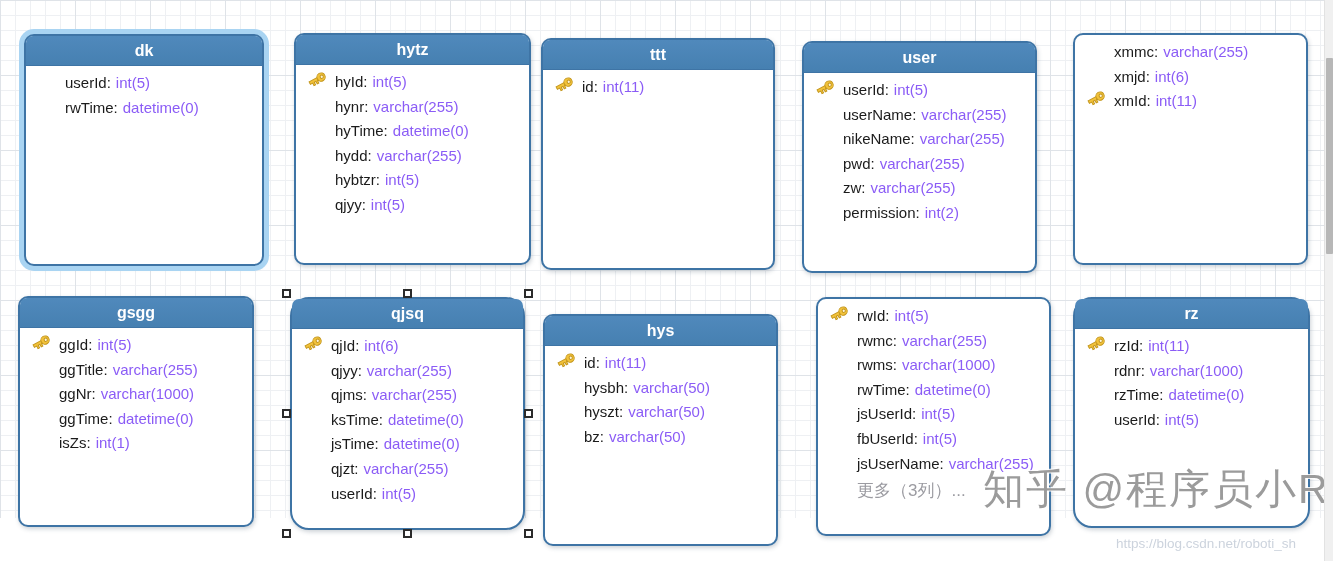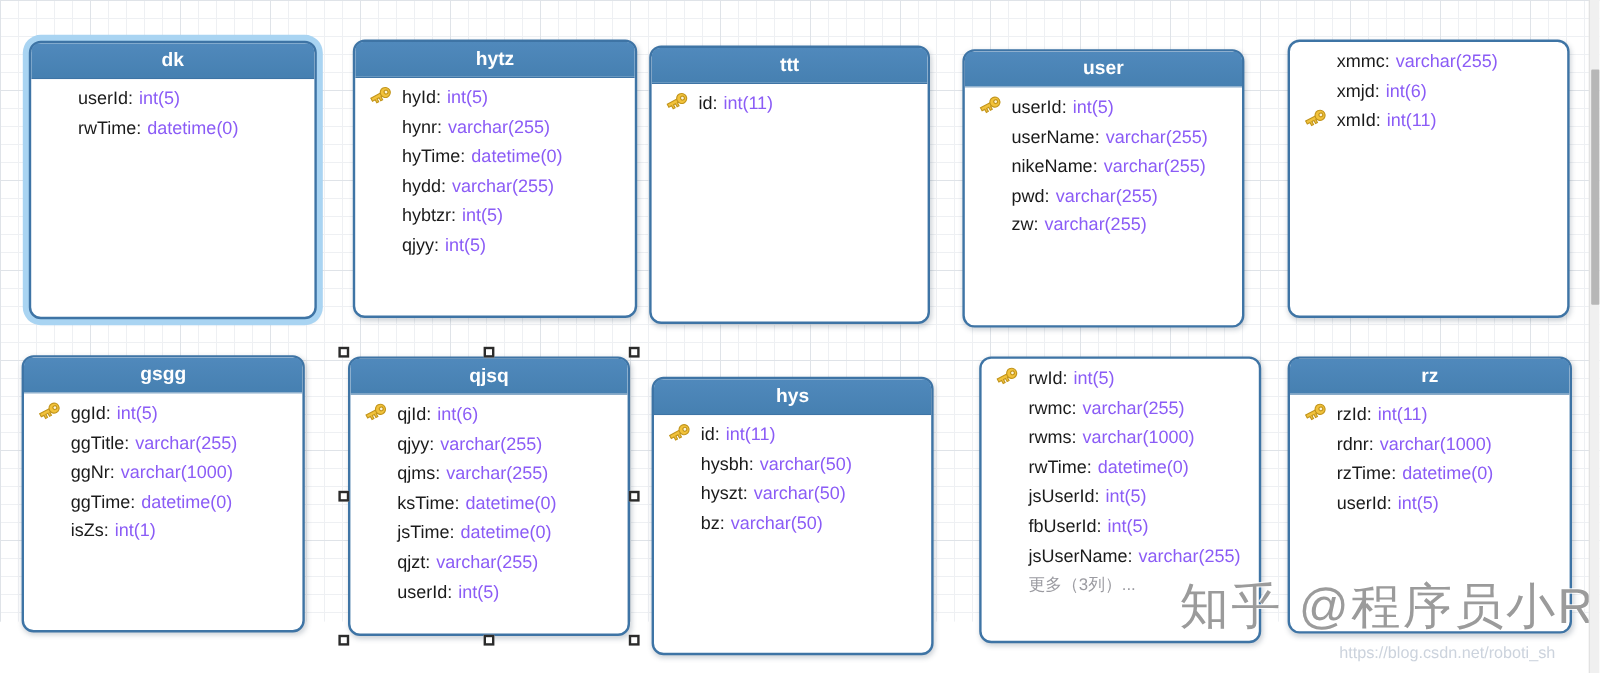--- a/index.html
+++ b/index.html
@@ -34,37 +34,37 @@
     border-radius: 7px 7px 0 0;
     color: #ffffff; font-size: 16px; font-weight: bold; text-align: center;
     cursor: move;
   }
   .table-body { padding: 8px 8px 0 12px; }
   .field-row { height: 24.6px; display: flex; align-items: flex-start; font-size: 15px; white-space: nowrap; }
   .key-slot { flex: 0 0 27px; width: 27px; display: flex; align-items: center; }
   .key-slot svg { transform: rotate(-28deg); }
   .field-name { color: #1b1b1b; }
   .field-type { color: #8b5cf6; margin-left: 5px; }
-  .more-row { color: #9b9ba1; font-size: 14px; }
+  .more-row { color: #9b9ba1; font-size: 17px; }
 
   .handle {
     position: absolute; width: 9px; height: 9px;
     background: #ffffff; border: 2px solid #2b2b2b;
   }
   .h-nw { left: -10px; top: -10px; }
   .h-n  { left: calc(50% - 5px); top: -10px; }
   .h-ne { right: -10px; top: -10px; }
   .h-w  { left: -10px; top: calc(50% - 5px); }
   .h-e  { right: -10px; top: calc(50% - 5px); }
   .h-sw { left: -10px; bottom: -10px; }
   .h-s  { left: calc(50% - 5px); bottom: -10px; }
   .h-se { right: -10px; bottom: -10px; }
 
   .wm-brand {
-    position: absolute; left: 983px; top: 478px;
+    position: absolute; left: 983px; top: 462px;
     font-size: 41px; color: #9b9b9b; letter-spacing: 2px;
     text-shadow: -1px -1px 0 rgba(255,255,255,0.85), 1px 1px 0 rgba(255,255,255,0.85);
     pointer-events: none; white-space: nowrap;
   }
   .wm-url {
     position: absolute; left: 1116px; top: 536px;
     font-size: 13.5px; color: #ccd3dd; pointer-events: none; white-space: nowrap;
   }
 
   .scrollbar {
@@ -186,20 +186,25 @@
           <div class="field-row">
             <span class="key-slot"></span>
             <span class="field-name">pwd:</span>
             <span class="field-type">varchar(255)</span>
           </div>
           <div class="field-row">
             <span class="key-slot"></span>
             <span class="field-name">zw:</span>
             <span class="field-type">varchar(255)</span>
           </div>
+          <div class="field-row">
+            <span class="key-slot"></span>
+            <span class="field-name">permission:</span>
+            <span class="field-type">int(2)</span>
+          </div>
         </div>
       </div>
       <div class="table-node" style="left: 1073px; top: 33px; width: 235px; height: 232px;">
         <div class="table-body">
           <div class="field-row">
             <span class="key-slot"></span>
             <span class="field-name">xmmc:</span>
             <span class="field-type">varchar(255)</span>
           </div>
           <div class="field-row">
@@ -253,21 +258,21 @@
             <span class="field-name">ggTime:</span>
             <span class="field-type">datetime(0)</span>
           </div>
           <div class="field-row">
             <span class="key-slot"></span>
             <span class="field-name">isZs:</span>
             <span class="field-type">int(1)</span>
           </div>
         </div>
       </div>
-      <div class="table-node" style="left: 290px; top: 297px; width: 235px; height: 233px;">
+      <div class="table-node" style="left: 290px; top: 297px; width: 235px; height: 233px; border-radius: 19px;">
         <div class="table-header">qjsq</div>
         <div class="table-body">
           <div class="field-row">
             <span class="key-slot">
               <svg width="19" height="13" viewBox="0 0 20 11">
                 <g stroke="#c2951c" stroke-width="1">
                   <path fill="#f2c23a" d="M1 3.5 H11 V6.5 H9.5 V9.5 H7.6 V6.5 H5.6 V9.5 H3.7 V6.5 H1 Z"></path>
                   <circle cx="14.5" cy="5" r="4.4" fill="#f2c23a"></circle>
                   <circle cx="15.3" cy="5" r="1.7" fill="#fdf4d8"></circle>
                 </g>
@@ -393,21 +398,21 @@
             <span class="key-slot"></span>
             <span class="field-name">jsUserName:</span>
             <span class="field-type">varchar(255)</span>
           </div>
           <div class="field-row more-row">
             <span class="key-slot"></span>
             <span>更多（3列）...</span>
           </div>
         </div>
       </div>
-      <div class="table-node" style="left: 1073px; top: 297px; width: 237px; height: 231px;">
+      <div class="table-node" style="left: 1073px; top: 297px; width: 237px; height: 231px; border-radius: 19px;">
         <div class="table-header">rz</div>
         <div class="table-body">
           <div class="field-row">
             <span class="key-slot">
               <svg width="19" height="13" viewBox="0 0 20 11">
                 <g stroke="#c2951c" stroke-width="1">
                   <path fill="#f2c23a" d="M1 3.5 H11 V6.5 H9.5 V9.5 H7.6 V6.5 H5.6 V9.5 H3.7 V6.5 H1 Z"></path>
                   <circle cx="14.5" cy="5" r="4.4" fill="#f2c23a"></circle>
                   <circle cx="15.3" cy="5" r="1.7" fill="#fdf4d8"></circle>
                 </g>

